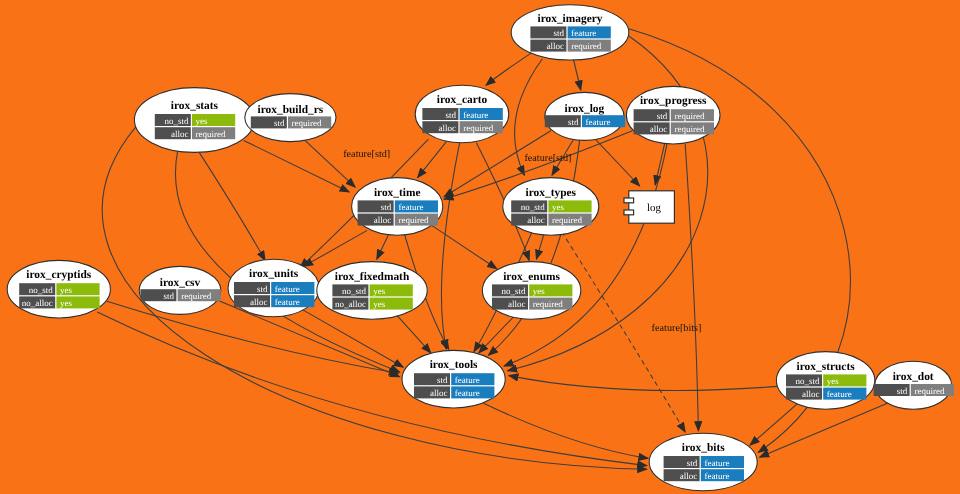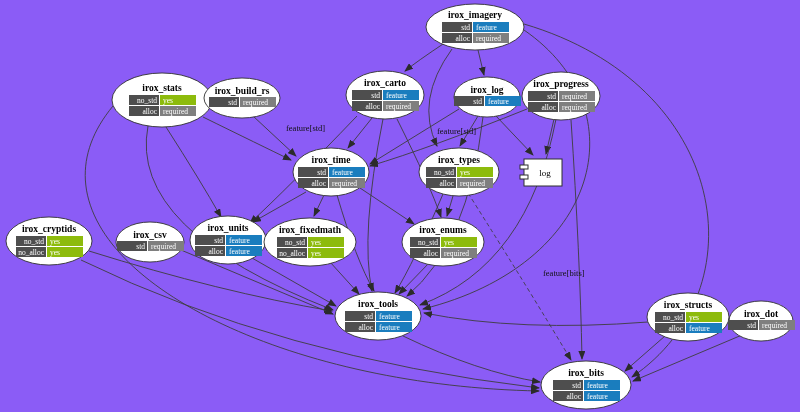--- a/index.html
+++ b/index.html
@@ -1,16 +1,16 @@
 <!DOCTYPE html>
 <html><head>
 <meta charset="utf-8">
 <style>
   html,body{margin:0;padding:0;background:#ffffff;}
-  #stage{position:relative;width:800px;height:412px;background:#8b5cf6;overflow:hidden;text-align:right;}
+  #stage{position:relative;width:800px;height:412px;background:#f97316;overflow:hidden;text-align:right;}
   svg{display:block;}
   text{font-family:"Liberation Serif","DejaVu Serif",serif;}
   .node-title{font-weight:bold;font-size:9.5px;fill:#000;}
   .cell-text{font-size:7.5px;fill:#ffffff;}
   .edge-label{font-size:8.5px;fill:#111;}
   .comp-label{font-size:9px;fill:#000;}
 </style>
 </head>
 <body>
 

